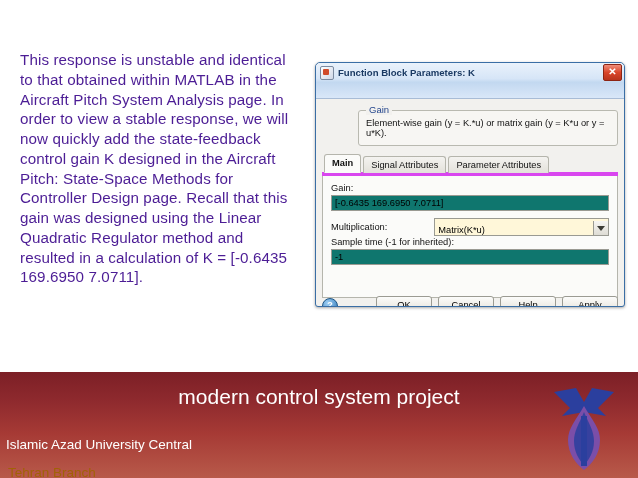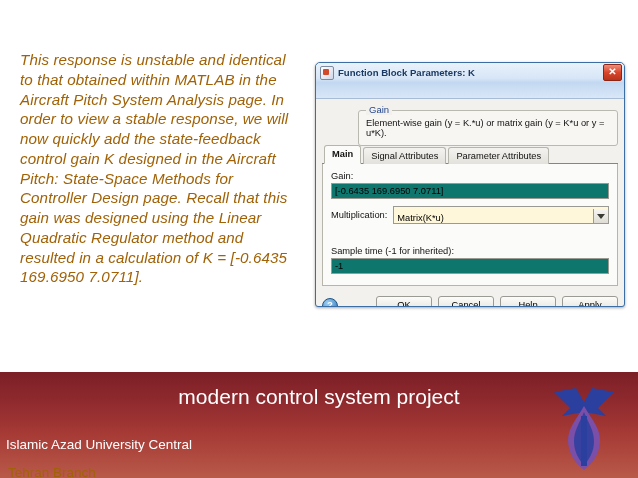--- a/index.html
+++ b/index.html
@@ -16,23 +16,22 @@
   }
 
   
   .slide-text {
     position: absolute;
     left: 20px;
     top: 50px;
     width: 282px;
     font-size: 15.2px;
     line-height: 1.30;
-    color: #a16207;
+    color: #4c1d95;
     letter-spacing: 0.1px;
-    font-style: italic;
   }
 
   
   .dialog {
     position: absolute;
     left: 315px;
     top: 62px;
     width: 308px;
     height: 243px;
     border: 1px solid #3a6ea5;
@@ -120,22 +119,23 @@
   .group-desc {
     font-size: 9.3px;
     color: #111;
     margin-top: 2px;
   }
 
   
   .tabs {
     display: flex;
     align-items: flex-end;
+    margin-top: 9px;
     height: 17px;
-    border-bottom: 1px solid #d946ef;
+    border-bottom: 4px solid #d946ef;
     padding-left: 2px;
   }
   .tab {
     font-size: 9.3px;
     padding: 3px 7px 3px 7px;
     border: 1px solid #b5b5ac;
     border-bottom: none;
     border-radius: 3px 3px 0 0;
     background: linear-gradient(to bottom, #f4f3f0, #e3e1da);
     margin-right: 2px;
@@ -173,21 +173,22 @@
     font-size: 9.3px;
     padding: 1px 3px;
     line-height: 13px;
     color: #000;
     margin-bottom: 7px;
     font-family: "Liberation Sans", sans-serif;
   }
   .row {
     display: flex;
     align-items: center;
-    margin-bottom: 22px;
+    margin-bottom: 1px;
+    gap: 41px;
   }
   .row .field-label { margin-bottom: 0; margin-right: 6px; white-space: nowrap;}
   .combo {
     flex: 1;
     display: flex;
     height: 16px;
     border: 1px solid #9a9a92;
     background: #fff7d9;
     align-items: flex-end;
   }

